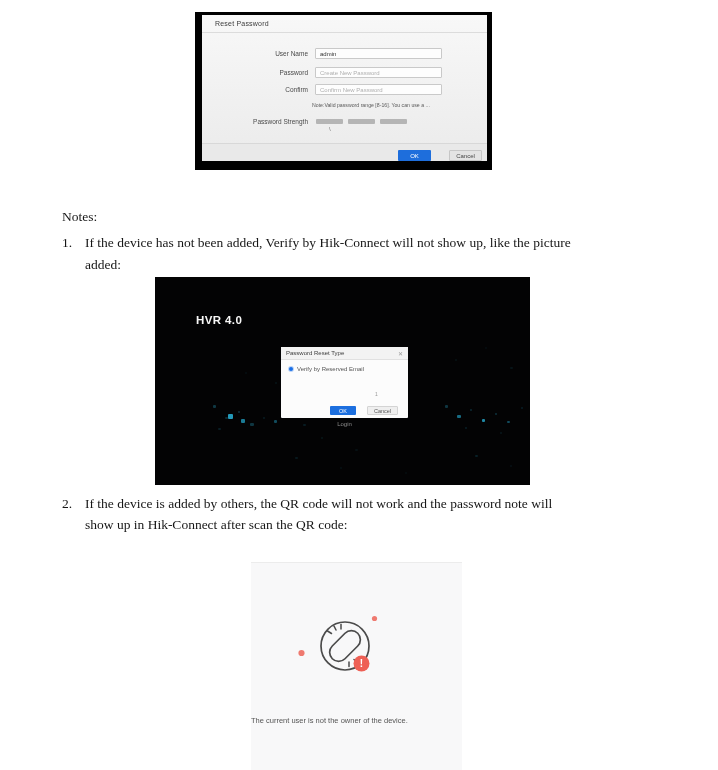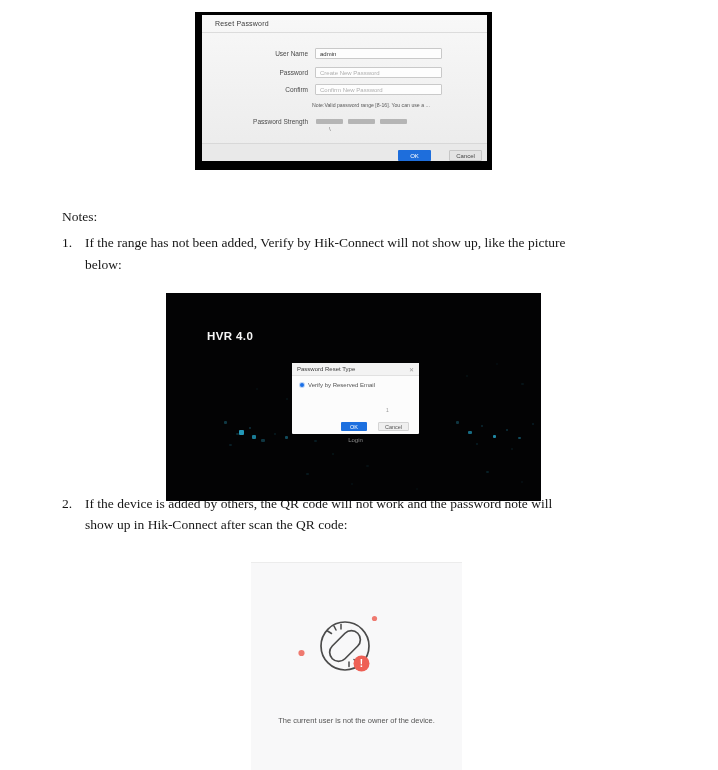--- a/index.html
+++ b/index.html
@@ -28,21 +28,21 @@
   .dlg1-footer { position:absolute; left:0; right:0; top:128px; bottom:0; background:#e9e9e9; border-top:1px solid #d8d8d8; }
   .btn { display:flex; align-items:center; justify-content:center; font-size:6px; border-radius:1px; cursor:default; }
   .btn-ok1 { position:absolute; left:196px; top:6px; width:33px; height:11px; background:#1e6edc; color:#fff; }
   .btn-cancel1 { position:absolute; left:247px; top:6px; width:33px; height:11px; background:#e3e3e3;
                  border:1px solid #c6c6c6; color:#444; }
 
   
   .tnum { display:inline-block; width:23px; }
 
   
-  #shot2 { position:absolute; left:166px; top:277px; width:375px; height:208px; background:#030304; overflow:hidden;margin-top:16px; }
+  #shot2 { position:absolute; left:155px; top:277px; width:375px; height:208px; background:#030304; overflow:hidden; }
   .hvr-title { position:absolute; left:41px; top:37px; font-size:11.5px; font-weight:bold; color:#f7f7f7; letter-spacing:.4px; }
   #noise { position:absolute; inset:0; }
   .ndot { position:absolute; border-radius:1px; }
   #dlg2 { position:absolute; left:126px; top:70px; width:127px; height:71px; background:#fcfcfc; border-radius:1px; }
   .dlg2-head { height:13px; background:#f3f3f3; border-bottom:1px solid #e1e1e1; display:flex;
                align-items:center; justify-content:space-between; padding:0 5px; font-size:6px; color:#3d3d3d; }
   .dlg2-close { color:#9a9a9a; font-size:6px; }
   .dlg2-radio { display:flex; align-items:center; gap:4px; padding:6px 0 0 8px; font-size:6px; color:#555; }
   .radio-dot { width:4px; height:4px; border-radius:50%; background:#1a6fe8; box-shadow:0 0 0 1px #bcd4f5; }
   .dlg2-mark { position:absolute; left:94px; top:44px; font-size:5px; color:#999; }
@@ -51,21 +51,21 @@
                  border:1px solid #d4d4d4; color:#555; font-size:5.5px; }
   .login-lbl { position:absolute; left:126px; top:144px; width:127px; text-align:center; font-size:6px; color:#8d8d8d; }
 
   
   #shot3 { position:absolute; left:251px; top:533px; width:211px; height:237px; background:#fff; }
   .ph-header { position:relative; height:29px; background:#fff; }
   .ph-back { position:absolute; left:11px; top:7px; }
   .ph-title { position:absolute; left:0; right:20px; top:8px; text-align:center; font-size:8.5px; color:#4e4e4e; }
   .ph-body { position:absolute; left:0; right:0; top:29px; bottom:0; background:#f8f8f9; border-top:1px solid #ececec; }
   .ph-icon { position:absolute; left:35px; top:33px; }
-  .ph-msg { position:absolute; left:0; right:0; top:153px; text-align:center; font-size:7.5px; color:#555; }
+  .ph-msg { position:absolute; left:0; right:0; top:153px; text-align:left; font-size:7.5px; color:#555; }
 </style>
 </head>
 <body>
 
 <div id="shot1">
   <div id="dlg1">
     <div class="dlg1-title">Reset Password</div>
     <div class="dlg1-sep"></div>
 
     <div class="f-row" style="top:33px">
@@ -94,23 +94,23 @@
     <div class="dlg1-footer">
       <div class="btn btn-ok1">OK</div>
       <div class="btn btn-cancel1">Cancel</div>
     </div>
   </div>
 </div>
 
 <div class="abs serif" style="left:62px; top:209px;">Notes:</div>
 
 <div class="abs serif" style="left:62px; top:235px; width:600px;">
-  <span class="tnum">1.</span><span>If the range has not been added, Verify by Hik-Connect will not show up, like the picture</span>
+  <span class="tnum">1.</span><span>If the device has not been added, Verify by Hik-Connect will not show up, like the picture</span>
 </div>
-<div class="abs serif" style="left:85px; top:257px;">below:</div>
+<div class="abs serif" style="left:85px; top:257px;">added:</div>
 
 <div class="abs serif" style="left:62px; top:496px; width:600px;">
   <span class="tnum">2.</span><span>If the device is added by others, the QR code will not work and the password note will</span>
 </div>
 <div class="abs serif" style="left:85px; top:517px;">show up in Hik-Connect after scan the QR code:</div>
 
 <div id="shot2">
   <div id="noise">
       <span class="ndot" style="left: 58px; top: 128px; width: 3px; height: 3px; background: rgb(22, 80, 95); opacity: 0.7;"></span>
       <span class="ndot" style="left: 70px; top: 140px; width: 3px; height: 2px; background: rgb(19, 70, 82); opacity: 0.6;"></span>

